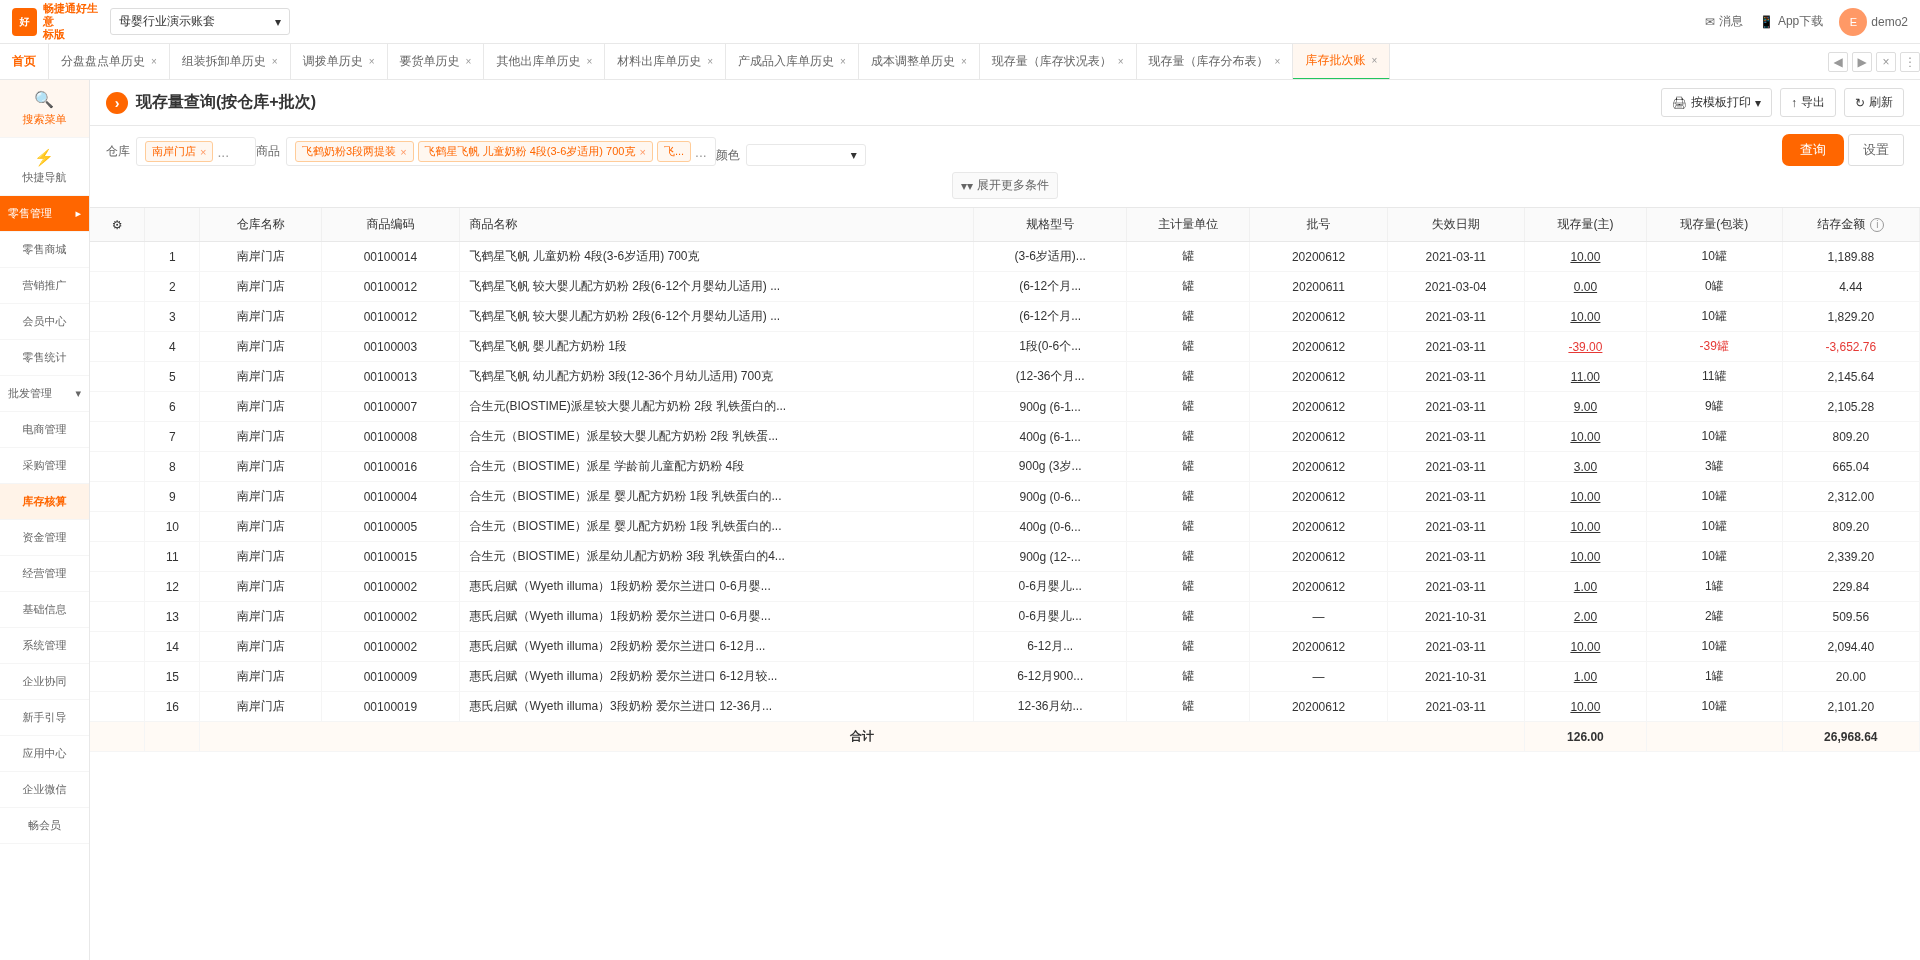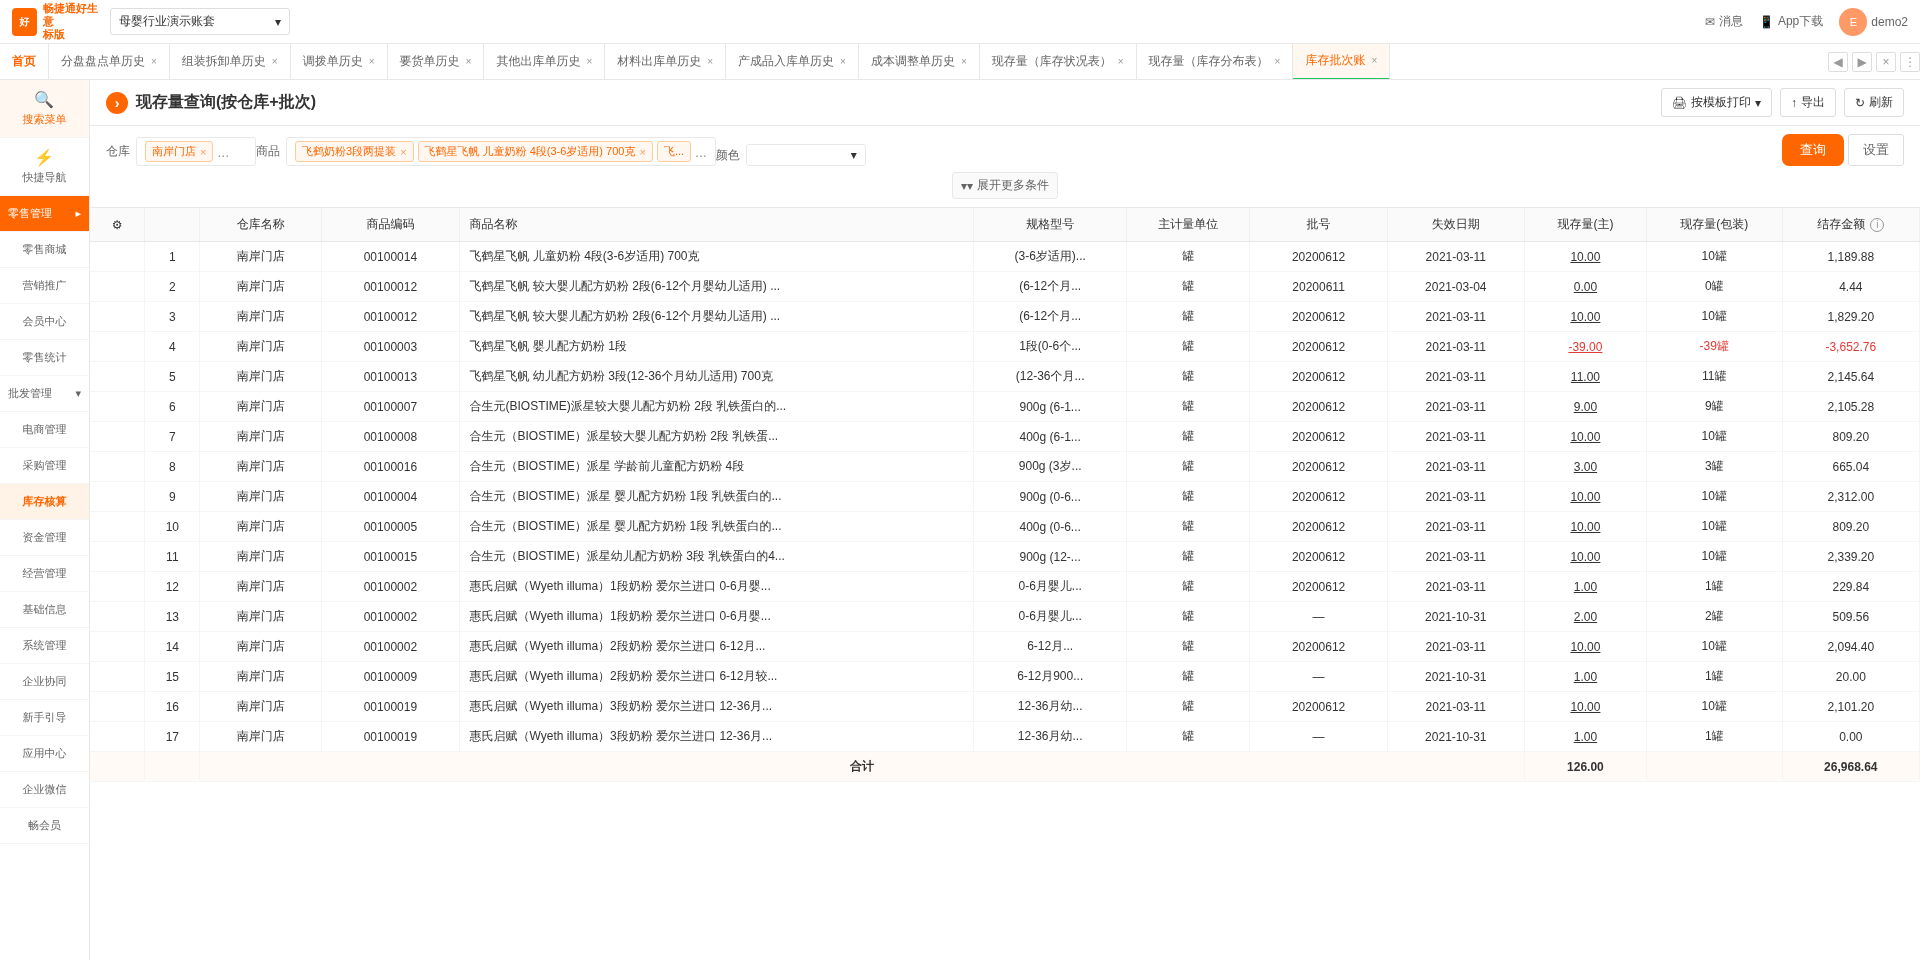--- a/index.html
+++ b/index.html
@@ -890,34 +890,20 @@
     <td>00100019</td>
     <td class="text-left">惠氏启赋（Wyeth illuma）3段奶粉 爱尔兰进口 12-36月...</td>
     <td>12-36月幼...</td>
     <td>罐</td>
     <td>20200612</td>
     <td>2021-03-11</td>
     <td class="text-underline">10.00</td>
     <td class="">10罐</td>
     <td class="">2,101.20</td>
   </tr>
-            <tr>
-    <td></td>
-    <td>17</td>
-    <td>南岸门店</td>
-    <td>00100019</td>
-    <td class="text-left">惠氏启赋（Wyeth illuma）3段奶粉 爱尔兰进口 12-36月...</td>
-    <td>12-36月幼...</td>
-    <td>罐</td>
-    <td>—</td>
-    <td>2021-10-31</td>
-    <td class="text-underline">1.00</td>
-    <td class="">1罐</td>
-    <td class="">0.00</td>
-  </tr>
             <tr class="summary-row">
   <td></td>
   <td></td>
   <td colspan="7">合计</td>
   <td>126.00</td>
   <td></td>
   <td>26,968.64</td>
 </tr>
           </tbody>
       </table>

